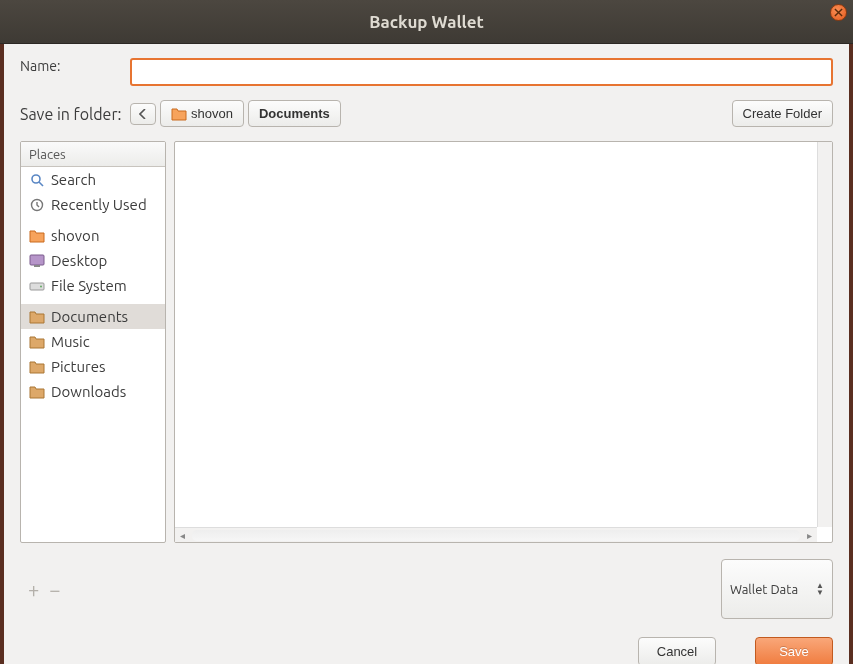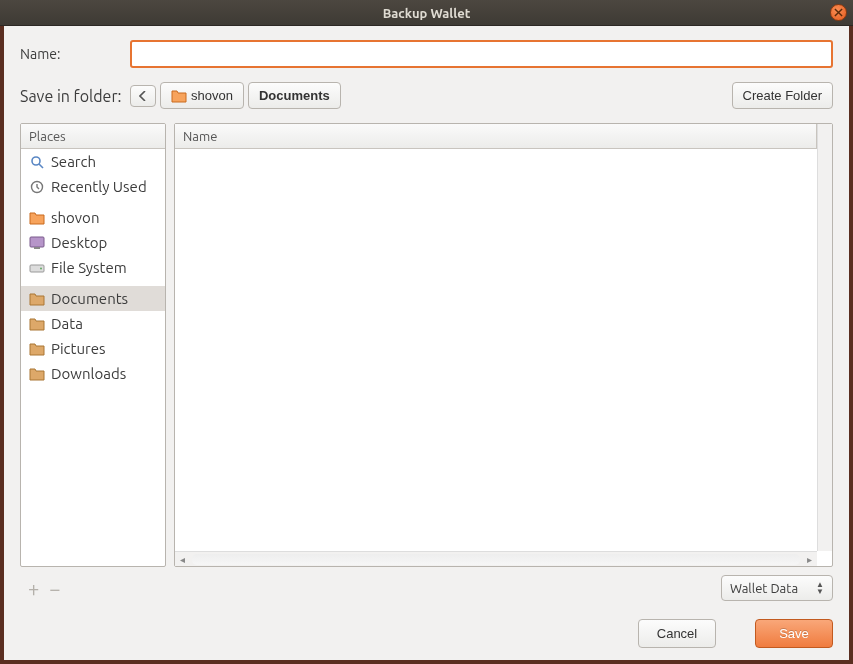--- a/index.html
+++ b/index.html
@@ -7,28 +7,28 @@
       font-family: Ubuntu, "Segoe UI", sans-serif;
       font-size: 13px;
       background: #f2f1f0;
       width: 853px;
       height: 664px;
       overflow: hidden;
       color: #3c3c3c;
     }
     .titlebar {
       background: linear-gradient(to bottom, #4c4740, #3e3a34);
-      height: 26px;
+      height: 44px;
       display: flex;
       align-items: center;
       justify-content: center;
       position: relative;
       color: #dfdbd2;
       font-weight: bold;
-      font-size: 13px;
+      font-size: 17px;
       border-bottom: 1px solid #2c2824;
     }
     .titlebar .close-btn {
       position: absolute;
       right: 6px;
       top: 4px;
       width: 17px;
       height: 17px;
       border-radius: 50%;
       background: radial-gradient(circle at 40% 35%, #f98e55, #e55a1c);
@@ -43,21 +43,21 @@
       background: #f2f1f0;
       height: calc(100% - 26px);
       border-left: 4px solid #5a2e20;
       border-right: 4px solid #5a2e20;
       border-bottom: 4px solid #5a2e20;
       display: flex;
       flex-direction: column;
     }
     .row {
       display: flex;
-      align-items: center;
+      align-items: flex-start;
       margin-bottom: 14px;
     }
     .row .label {
       width: 110px;
       color: #3c3c3c;
       font-size: 14px;
     }
     .name-input {
       flex: 1;
       height: 28px;
@@ -96,21 +96,21 @@
       width: 16px; height: 14px;
       display: inline-block;
     }
     .folder-icon svg { width: 100%; height: 100%; }
     .spacer { flex: 1; }
     .chooser {
       flex: 1;
       display: flex;
       gap: 8px;
       min-height: 0;
-      margin-bottom: 8px;
+      margin-bottom: 16px;
     }
     .places-pane {
       width: 146px;
       border: 1px solid #b8b4ae;
       background: #fff;
       border-radius: 2px;
       overflow: auto;
       display: flex;
       flex-direction: column;
     }
@@ -169,21 +169,21 @@
       display: flex;
       align-items: center;
       gap: 8px;
       margin-bottom: 18px;
     }
     .add-remove { display: flex; gap: 10px; padding-left: 8px; color: #b4b0aa; font-size: 20px; }
     .filetype-select {
       border: 1px solid #b8b4ae;
       border-radius: 4px;
       background: linear-gradient(to bottom,#fcfcfc,#ececea);
-      padding: 5px 8px;
+      padding: 22px 8px;
       display: flex;
       align-items: center;
       gap: 18px;
       font-size: 13px;
     }
     .spinner-arrows { display: flex; flex-direction: column; font-size: 8px; color: #555; line-height: 7px; }
     .action-row {
       display: flex;
       justify-content: flex-end;
       gap: 10px;
@@ -296,42 +296,41 @@
             </svg>
           </span>
         <span>Documents</span>
       </div>
       <div class="place-item">
         <span class="ico">
             <svg width="16" height="14" viewBox="0 0 16 14">
               <path d="M1 4 L1 13 L15 13 L15 4 L7 4 L6 2 L1 2 Z" fill="#dda869" stroke="#aa7734"></path>
             </svg>
           </span>
-        <span>Data</span>
+        <span>Music</span>
       </div>
       <div class="place-item">
         <span class="ico">
             <svg width="16" height="14" viewBox="0 0 16 14">
               <path d="M1 4 L1 13 L15 13 L15 4 L7 4 L6 2 L1 2 Z" fill="#dda869" stroke="#aa7734"></path>
             </svg>
           </span>
         <span>Pictures</span>
       </div>
       <div class="place-item">
         <span class="ico">
             <svg width="16" height="14" viewBox="0 0 16 14">
               <path d="M1 4 L1 13 L15 13 L15 4 L7 4 L6 2 L1 2 Z" fill="#dda869" stroke="#aa7734"></path>
             </svg>
           </span>
         <span>Downloads</span>
       </div>
     </div>
 
     <div class="files-pane">
-      <div class="files-header">Name</div>
       <div class="files-body"></div>
       <div class="scrollbar-v"></div>
       <div class="scrollbar-h">
         <div class="scroll-arrow">◂</div>
         <div class="scroll-track"></div>
         <div class="scroll-arrow">▸</div>
       </div>
     </div>
   </div>
 

